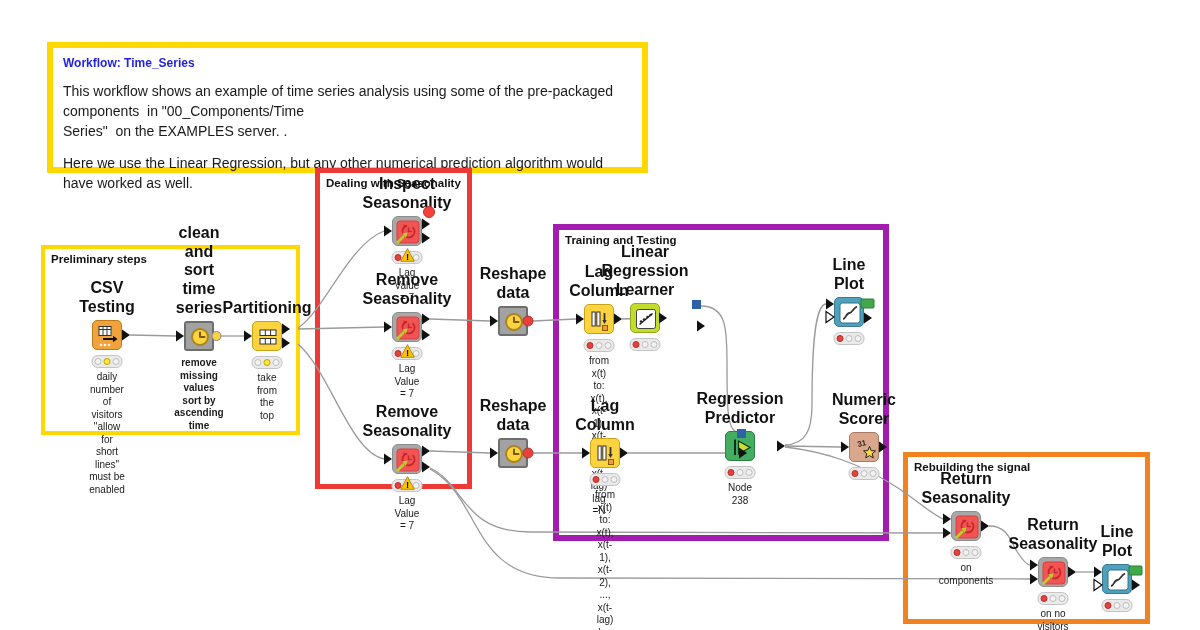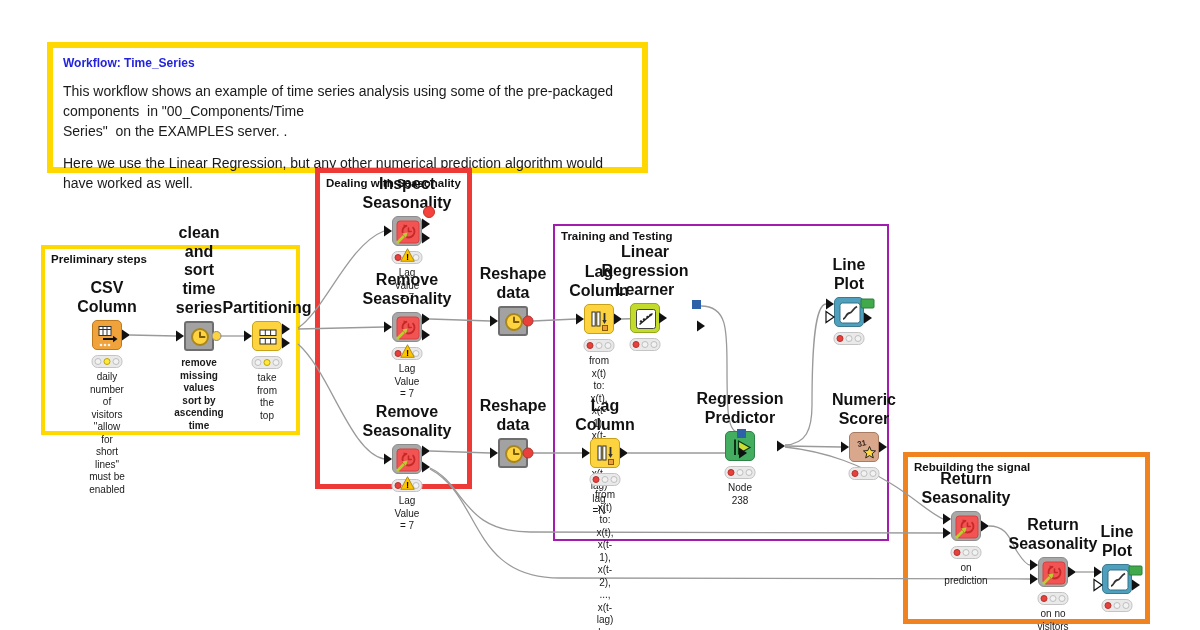--- a/index.html
+++ b/index.html
@@ -7,21 +7,21 @@
           font-family:"Liberation Sans", sans-serif;color:#111;}
   
   .note{position:absolute;left:47px;top:5px;width:601px;height:131px;border:6px solid #FFD800;
         background:#fff;box-sizing:border-box;padding:8px 10px;margin-top:37px;}
   .note-title{font-size:12px;font-weight:bold;color:#2323DD;}
   .note-p{font-size:14px;line-height:1.42;margin-top:12px;white-space:pre-wrap;color:#1a1a1a;}
   .gbox{position:absolute;box-sizing:border-box;background:transparent;z-index:1;}
   .gbox .gtitle{position:absolute;left:6px;top:4px;font-size:11.5px;font-weight:bold;color:#111;white-space:nowrap;}
   #box-preliminary{left:41px;top:245px;width:259px;height:190px;border:4px solid #FFD800;}
   #box-seasonality{left:315px;top:168px;width:157px;height:321px;border:5px solid #EE3A36;}
-  #box-training{left:553px;top:224px;width:336px;height:317px;border:2px solid #a21caf;}
+  #box-training{left:553px;top:224px;width:336px;height:317px;border:6px solid #a21caf;}
   #box-rebuilding{left:903px;top:452px;width:247px;height:172px;border:5px solid #F08220;}
   
   #wire-layer{position:absolute;left:0;top:0;z-index:2;pointer-events:none;}
   #port-layer{position:absolute;left:0;top:0;z-index:4;pointer-events:none;}
   
   .node{position:absolute;width:30px;height:30px;z-index:3;}
   .icon{position:absolute;left:0;top:0;width:30px;height:30px;border-radius:5px;box-sizing:border-box;}
   .icon svg{position:absolute;left:0;top:0;}
   .bg-orange{background:#F1A33B;border:1px solid #C07A1C;}
   .bg-yellow{background:#FDD33F;border:1px solid #C7A117;}
@@ -87,21 +87,21 @@
     <path d="M430,451 L490,453"></path>
     <path d="M533,453 L582,453"></path>
     <path d="M628,453 L739,453"></path>
     <path d="M430,468 C465,484 462,532 530,532 L943,533"></path>
     <path d="M430,469 C482,497 470,578 560,578 L1030,579"></path>
     <path d="M989,526 C1008,526 1010,541 1018,553 C1024,562 1028,565 1030,565"></path>
     <path d="M1076,572 L1094,572"></path>
   </svg>
 
   <div class="node" style="left:92px;top:320px">
-    <div class="nlabel">CSV Column</div>
+    <div class="nlabel">CSV Testing</div>
     <div class="icon bg-orange">
       <svg width="30" height="30" viewBox="0 0 30 30">
         <rect x="6" y="5.5" width="12" height="9" fill="#fff" stroke="#333" stroke-width="1"></rect>
         <path d="M6,8.5 H18 M10,5.5 V14.5 M14,5.5 V14.5" stroke="#333" stroke-width="1"></path>
         <path d="M10,18 H20" stroke="#111" stroke-width="2"></path>
         <polygon points="20,14.8 24.5,18 20,21.2" fill="#111"></polygon>
         <circle cx="8" cy="24" r="1.3" fill="#f4f4f4"></circle>
           <circle cx="12" cy="24" r="1.3" fill="#f4f4f4"></circle>
           <circle cx="16" cy="24" r="1.3" fill="#f4f4f4"></circle>
       </svg>
@@ -365,21 +365,21 @@
         <path d="M15.5,14.5 L15.5,11 M15.5,14.5 L18.2,14.5" stroke="#C62828" stroke-width="1.6" stroke-linecap="round"></path>
         <path d="M4,26 L11,19" stroke="#BCCE2F" stroke-width="2.6"></path>
         <polygon points="9,16.5 14.5,15.5 13,21" fill="#BCCE2F"></polygon>
       </svg>
     </div>
     <div class="tl">
         <span class="dot lit-r"></span>
         <span class="dot"></span>
         <span class="dot"></span>
       </div>
-    <div class="ncap">on prediction</div>
+    <div class="ncap">on components</div>
   </div>
 
   <div class="node" style="left:1038px;top:557px">
     <div class="nlabel">Return Seasonality</div>
     <div class="icon bg-season">
       <svg width="30" height="30" viewBox="0 0 30 30">
         <rect x="4" y="4" width="22" height="22" rx="3" fill="#F25353" stroke="#D84040"></rect>
         <circle cx="15.5" cy="14.5" r="6" fill="none" stroke="#C62828" stroke-width="1.8" stroke-dasharray="26 6"></circle>
         <polygon points="10.5,7.5 14.5,8.5 11,11.5" fill="#C62828"></polygon>
         <path d="M15.5,14.5 L15.5,11 M15.5,14.5 L18.2,14.5" stroke="#C62828" stroke-width="1.6" stroke-linecap="round"></path>

